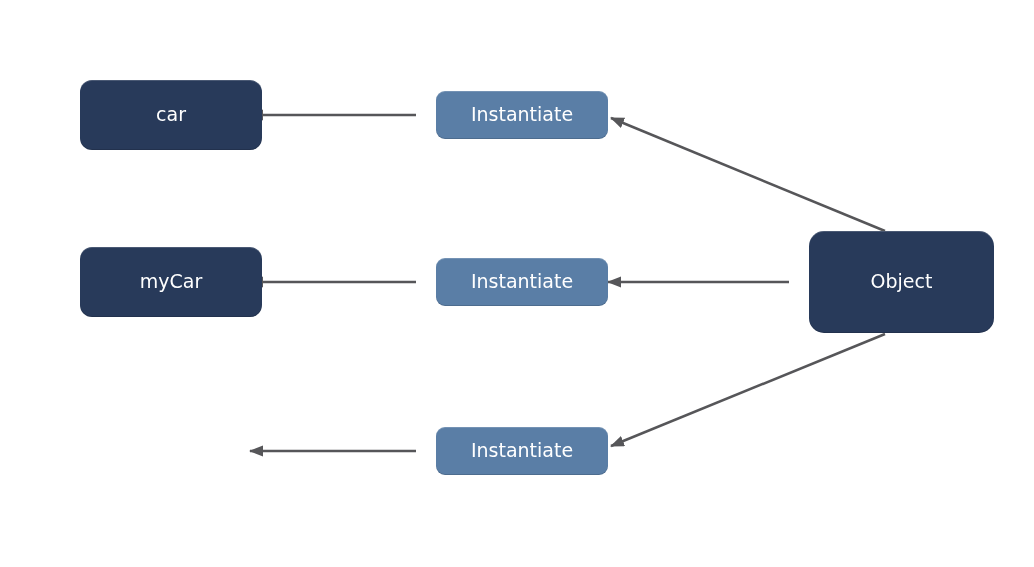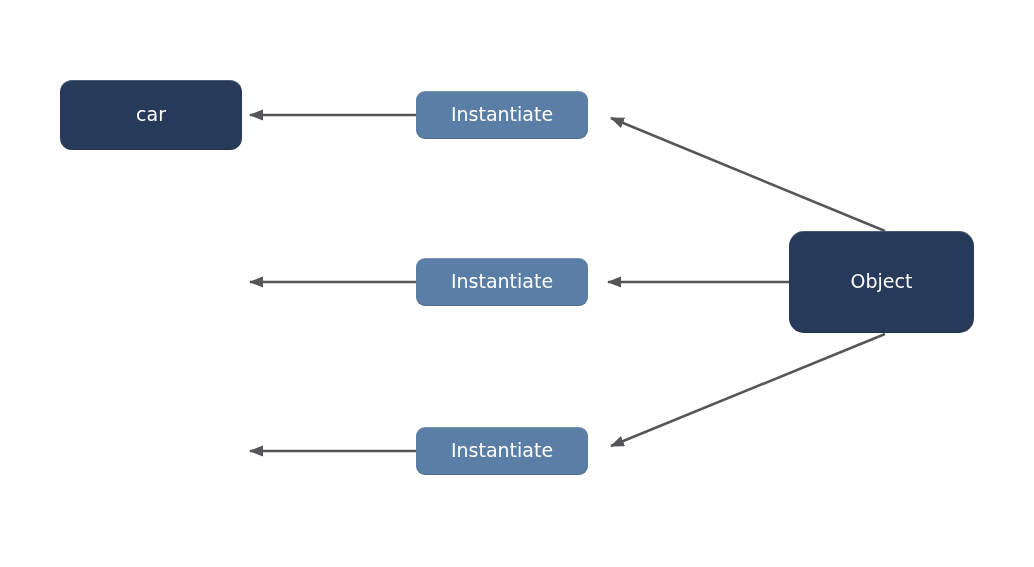--- a/index.html
+++ b/index.html
@@ -39,20 +39,21 @@
   }
   .node {
     position: absolute;
     display: flex;
     align-items: center;
     justify-content: center;
     color: var(--node-text);
     font-size: 19px;
     line-height: 1.35;
     box-shadow: inset 0 1px 0 rgba(255,255,255,0.16), inset 0 -1px 0 rgba(0,0,0,0.14);
+    margin-left: 20px;
   }
   .node.instance {
     left: 60px;
     width: 182px;
     height: 70px;
     border-radius: 12px;
     background: var(--instance-node);
   }
   .node.action {
     left: 416px;
@@ -93,20 +94,23 @@
     <line x1="789" y1="282" x2="608" y2="282" marker-end="url(#arrowhead)"></line>
     <line x1="885" y1="334" x2="611" y2="446" marker-end="url(#arrowhead)"></line>
     <line x1="416" y1="115" x2="250" y2="115" marker-end="url(#arrowhead)"></line>
     <line x1="416" y1="282" x2="250" y2="282" marker-end="url(#arrowhead)"></line>
     <line x1="416" y1="451" x2="250" y2="451" marker-end="url(#arrowhead)"></line>
   </svg>
 
   <div class="node instance pos-row1">
     <span>car</span>
   </div>
+  <div class="node instance pos-row2">
+    <span>myCar</span>
+  </div>
 
   <div class="node action pos-row1">
     <span>Instantiate</span>
   </div>
   <div class="node action pos-row2">
     <span>Instantiate</span>
   </div>
   <div class="node action pos-row3">
     <span>Instantiate</span>
   </div>

